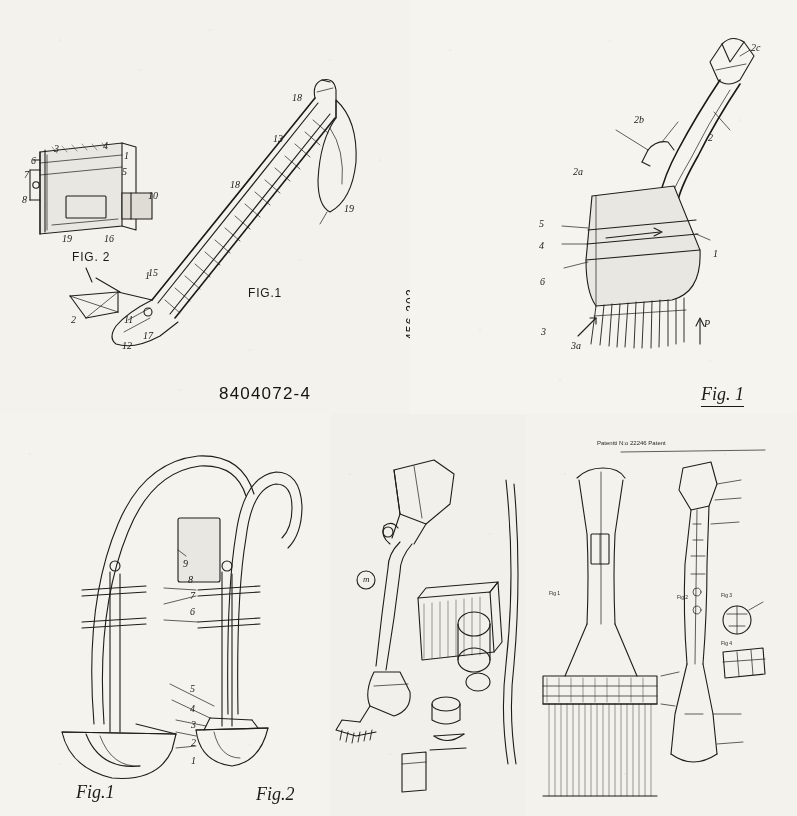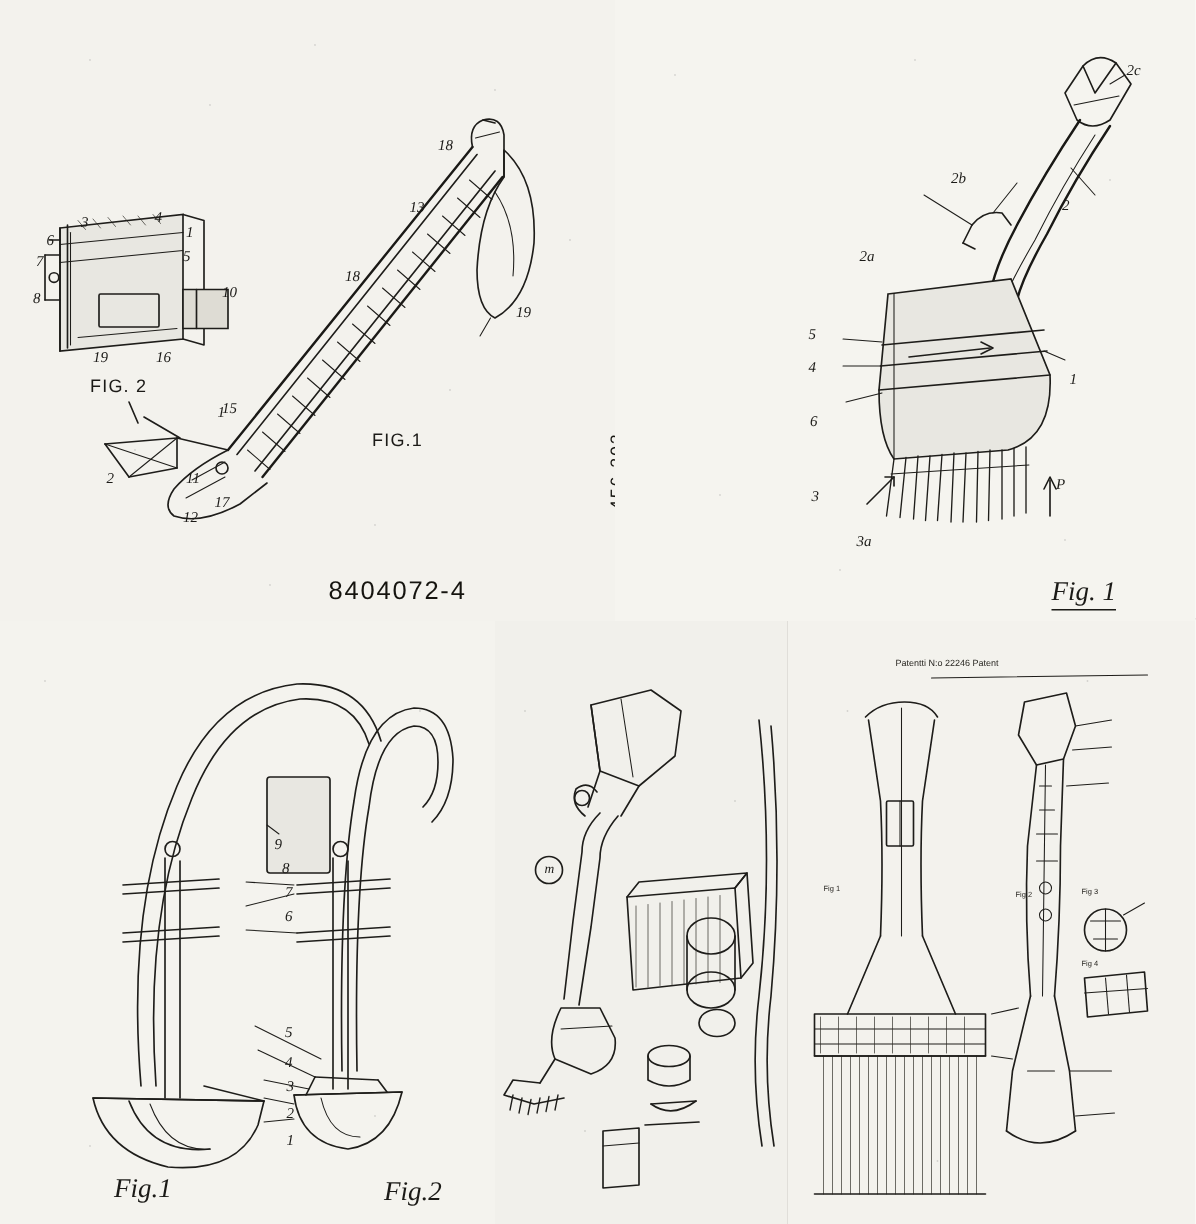--- a/index.html
+++ b/index.html
@@ -211,21 +211,21 @@
     <div class="txt lbl" style="left:230px; top:179px;">18</div>
     <div class="txt lbl" style="left:148px; top:267px;">15</div>
     <div class="txt lbl" style="left:344px; top:203px;">19</div>
     <div class="txt lbl" style="left:145px; top:270px;">1</div>
     <div class="txt lbl" style="left:71px; top:314px;">2</div>
     <div class="txt lbl" style="left:124px; top:314px;">11</div>
     <div class="txt lbl" style="left:143px; top:330px;">17</div>
     <div class="txt lbl" style="left:122px; top:340px;">12</div>
 
     <div class="txt fig-cap" style="left:248px; top:286px;">FIG.1</div>
-    <div class="txt fig-cap" style="left:60px; top:250px;">FIG. 2</div>
+    <div class="txt fig-cap" style="left:72px; top:250px;">FIG. 2</div>
 
     <div class="txt num-top vert" style="left:404px; top:340px; font-size:12px;">456 303</div>
     <div class="txt num-top" style="left:219px; top:384px;">8404072-4</div>
   </div>
 
   <div class="panel" id="panel-tr">
     <svg width="387" height="414" viewBox="0 0 387 414">
       <g class="grain">
         <circle cx="40" cy="50" r="0.6" fill="#555"></circle>
           <circle cx="200" cy="40" r="0.6" fill="#555"></circle>
@@ -289,21 +289,21 @@
 
     <div class="txt lbl" style="left:341px; top:42px;">2c</div>
     <div class="txt lbl" style="left:224px; top:114px;">2b</div>
     <div class="txt lbl" style="left:298px; top:132px;">2</div>
     <div class="txt lbl" style="left:163px; top:166px;">2a</div>
     <div class="txt lbl" style="left:129px; top:218px;">5</div>
     <div class="txt lbl" style="left:129px; top:240px;">4</div>
     <div class="txt lbl" style="left:303px; top:248px;">1</div>
     <div class="txt lbl" style="left:130px; top:276px;">6</div>
     <div class="txt lbl" style="left:131px; top:326px;">3</div>
-    <div class="txt lbl" style="left:161px; top:356px;text-align:right;">3a</div>
+    <div class="txt lbl" style="left:161px; top:340px;text-align:right;">3a</div>
     <div class="txt lbl" style="left:294px; top:318px;">P</div>
 
     <div class="txt fig-cap-it underline" style="left:291px; top:384px;">Fig. 1</div>
   </div>
 
   <div class="panel" id="panel-bl">
     <svg width="330" height="402" viewBox="0 0 330 402">
       <g class="grain">
         <circle cx="30" cy="40" r="0.6" fill="#555"></circle>
           <circle cx="280" cy="60" r="0.6" fill="#555"></circle>

